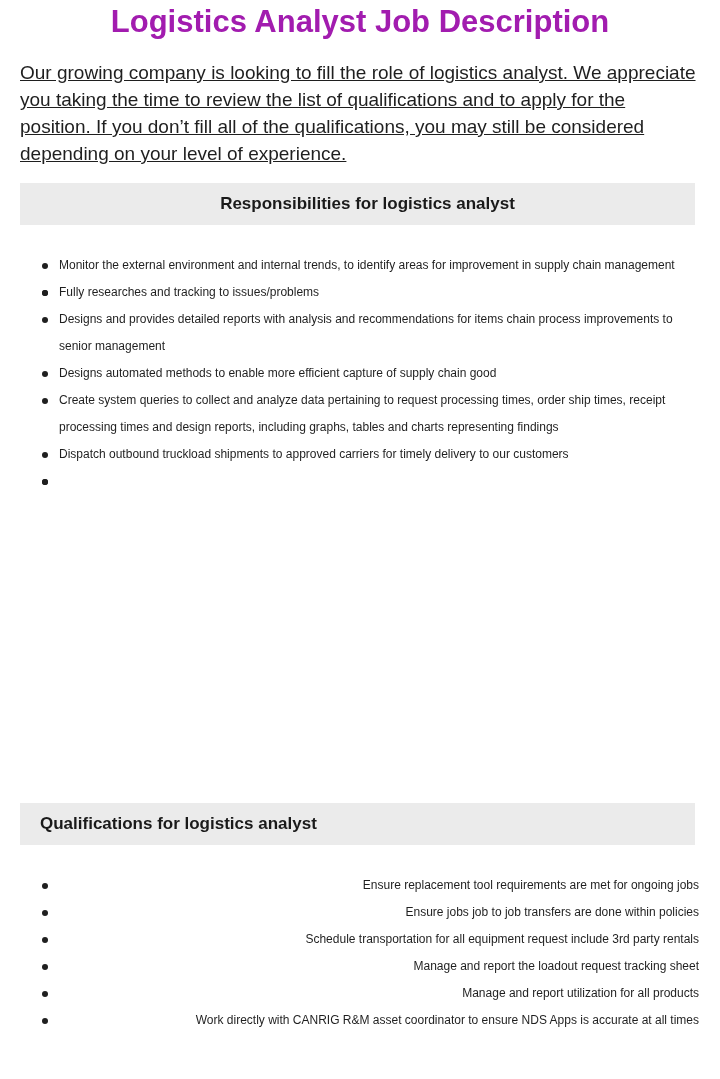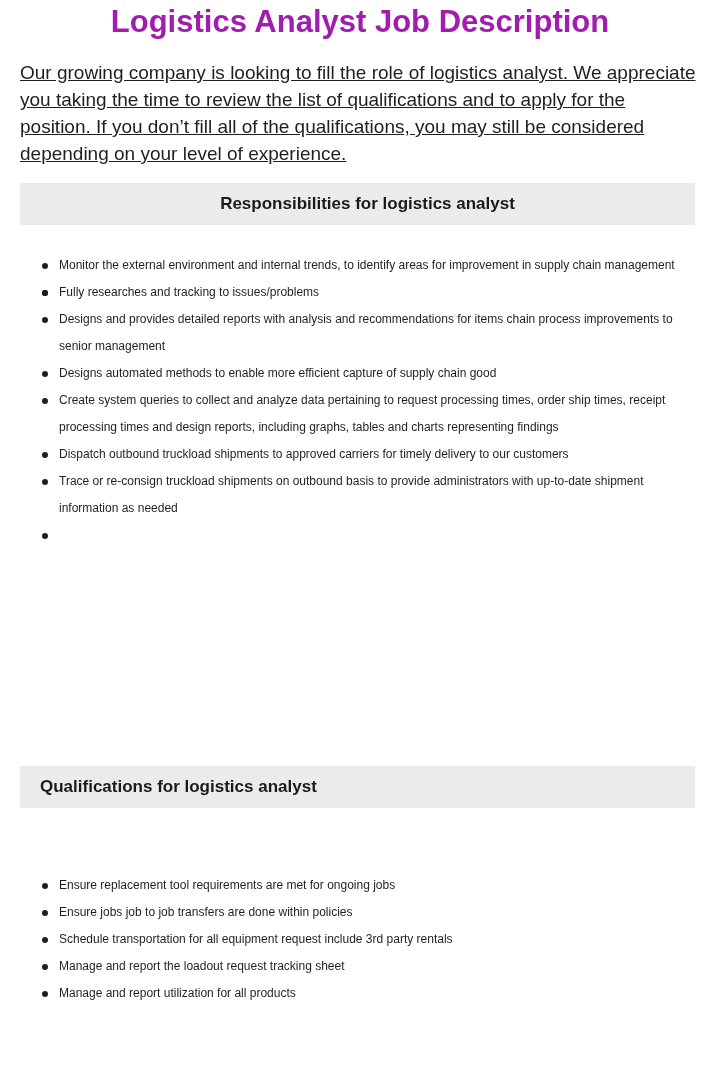--- a/index.html
+++ b/index.html
@@ -47,35 +47,35 @@
       height: 42px;
       background: #ebebeb;
       box-sizing: border-box;
       padding-left: 20px;
       font-size: 17px;
       font-weight: bold;
       line-height: 42px;
       color: #1a1a1a;
     }
     .section-header.resp { top: 183px; text-align: center; }
-    .section-header.qual { top: 766px; }
+    .section-header.qual { top: 803px; }
     ul.items {
       position: absolute;
       left: 11px;
       width: 680px;
       margin: 8px;
       padding: 0 0 0 40px;
       box-sizing: border-box;
       list-style: none;
       font-size: 12px;
       line-height: 27px;
       color: #1f1f1f;
     }
     ul.items.resp { top: 244px; }
-    ul.items.qual { top: 864px; }
+    ul.items.qual { top: 864px; text-align: right; }
     ul.items li {
       position: relative;
     }
     ul.items li .bullet {
       position: absolute;
       left: -17px;
       top: 11px;
       width: 6px;
       height: 6px;
       border-radius: 50%;
@@ -94,27 +94,28 @@
   <div class="section-header resp">Responsibilities for logistics analyst</div>
 
   <ul class="items resp">
     <li><span class="bullet"></span><span>Monitor the external environment and internal trends, to identify areas for improvement in supply chain management</span></li>
     <li><span class="bullet"></span></li>
     <li><span class="bullet"></span><span>Fully researches and tracking to issues/problems</span></li>
     <li><span class="bullet"></span><span>Designs and provides detailed reports with analysis and recommendations for items chain process improvements to senior management</span></li>
     <li><span class="bullet"></span><span>Designs automated methods to enable more efficient capture of supply chain good</span></li>
     <li><span class="bullet"></span><span>Create system queries to collect and analyze data pertaining to request processing times, order ship times, receipt processing times and design reports, including graphs, tables and charts representing findings</span></li>
     <li><span class="bullet"></span><span>Dispatch outbound truckload shipments to approved carriers for timely delivery to our customers</span></li>
-    <li><span class="bullet"></span><span>Trace or re-consign truckload shipments on outbound basis to provide administrators with up-to-date shipment information as needed</span></li>
+    <li><span class="bullet"></span></li>
     <li><span class="bullet"></span></li>
   </ul>
 
   <div class="section-header qual">Qualifications for logistics analyst</div>
 
   <ul class="items qual">
     <li><span class="bullet"></span><span>Ensure replacement tool requirements are met for ongoing jobs</span></li>
     <li><span class="bullet"></span><span>Ensure jobs job to job transfers are done within policies</span></li>
     <li><span class="bullet"></span><span>Schedule transportation for all equipment request include 3rd party rentals</span></li>
     <li><span class="bullet"></span><span>Manage and report the loadout request tracking sheet</span></li>
     <li><span class="bullet"></span><span>Manage and report utilization for all products</span></li>
+    <li><span class="bullet"></span><span>Work directly with CANRIG R&amp;M asset coordinator to ensure NDS Apps is accurate at all times</span></li>
   </ul>
 
 </div>
 
 </body></html>

